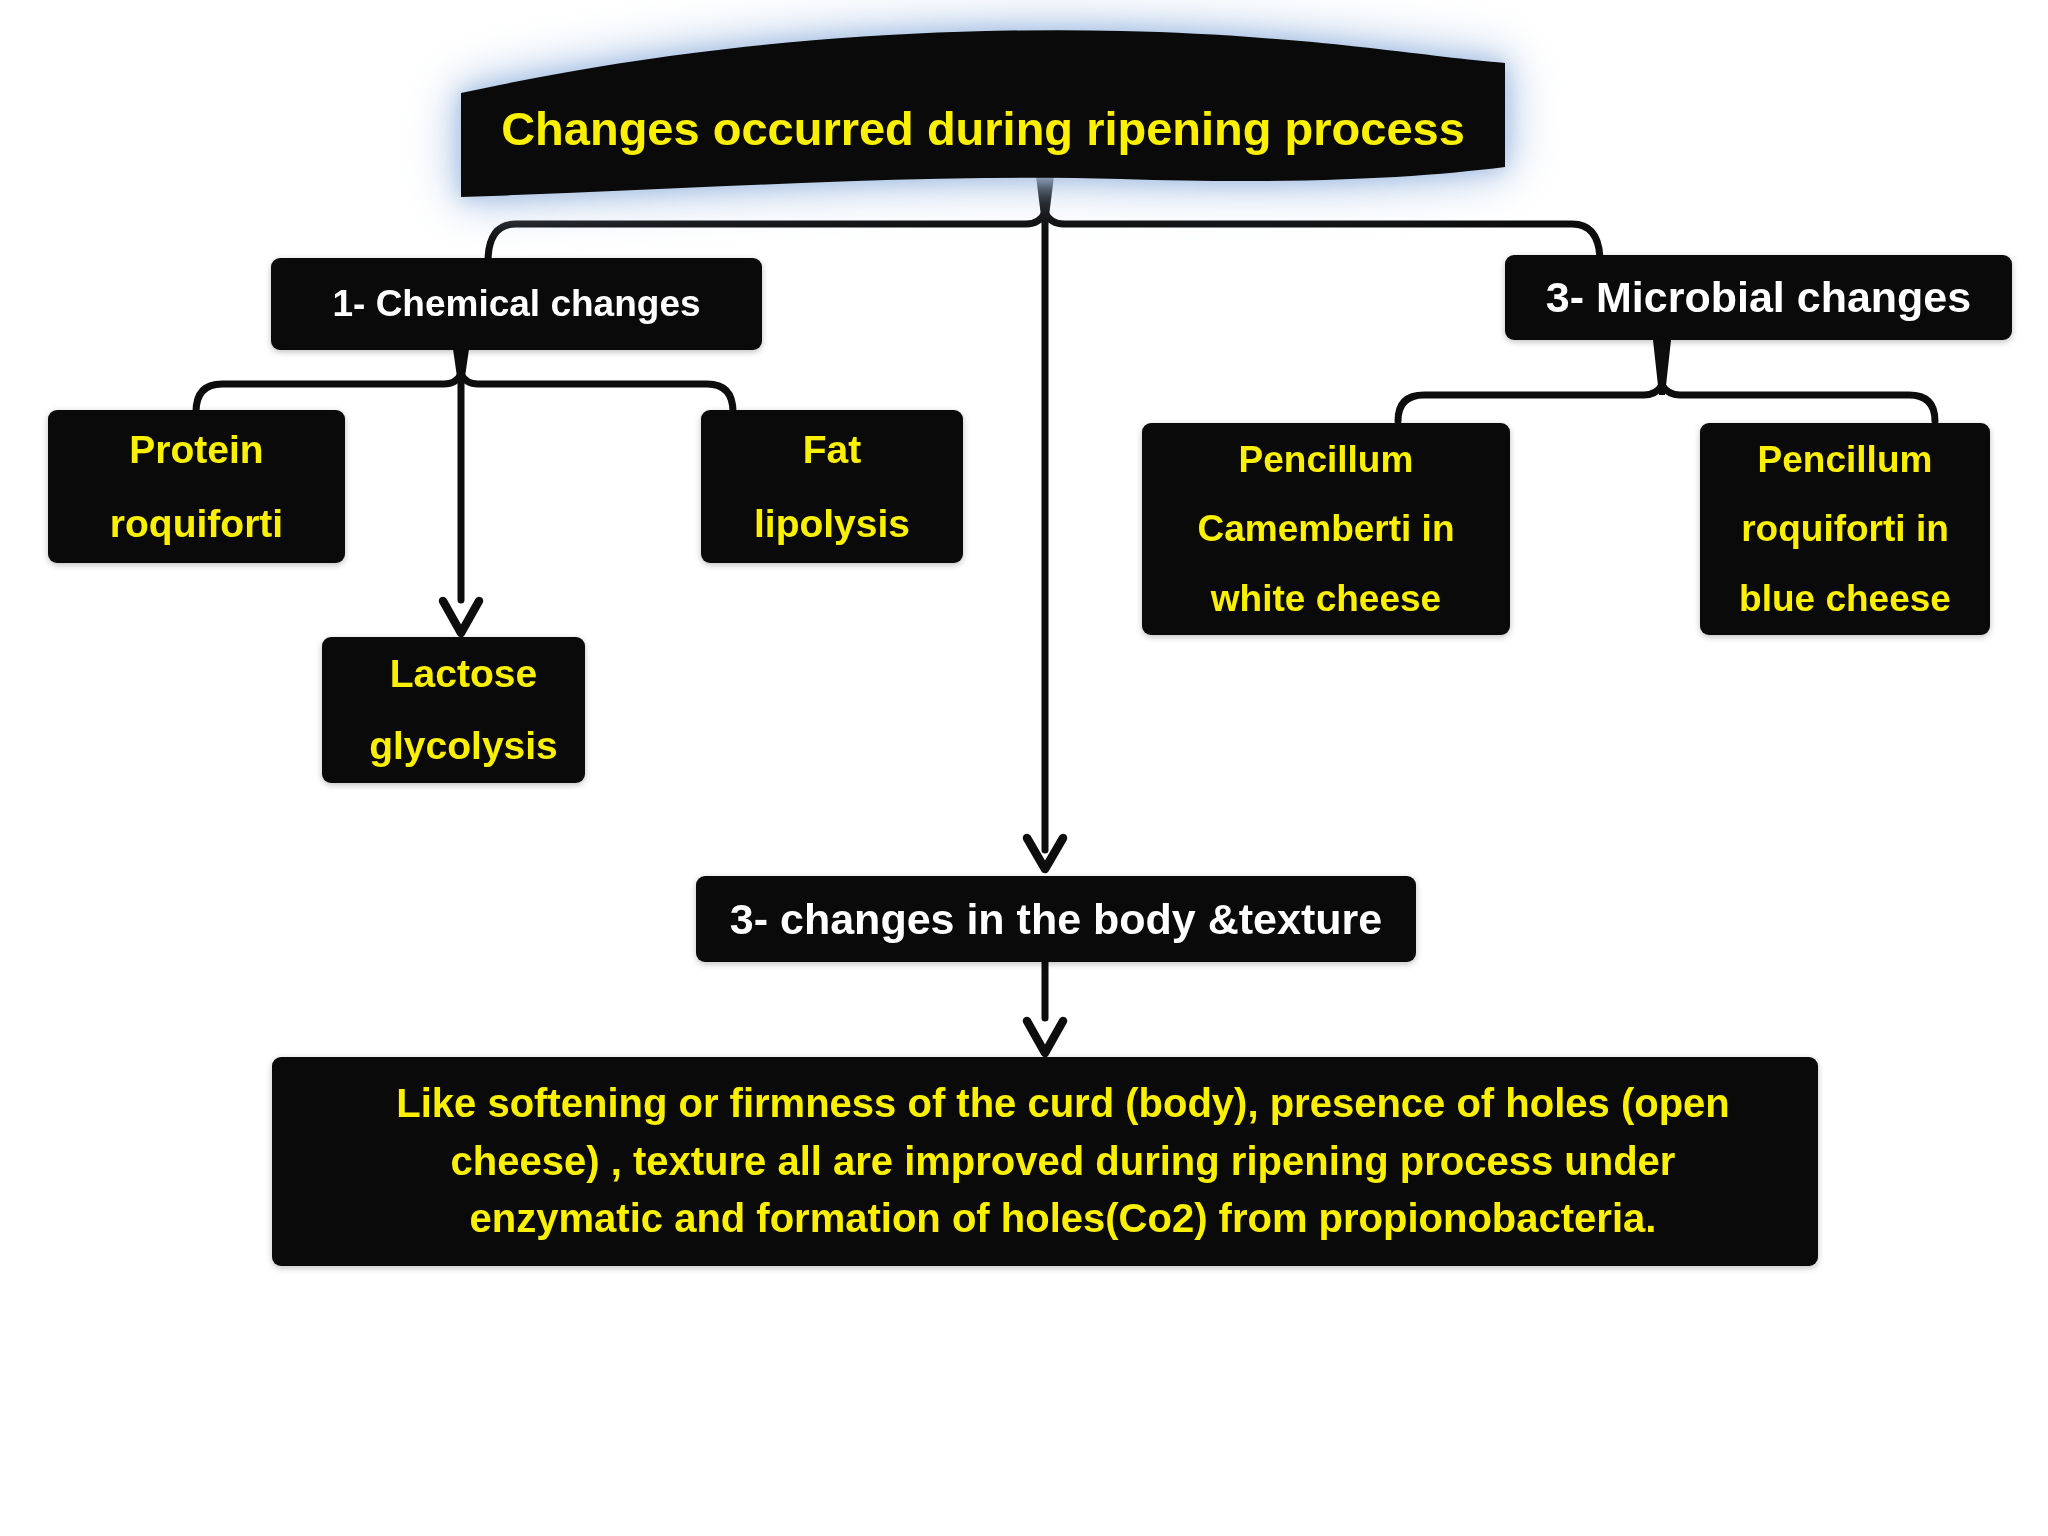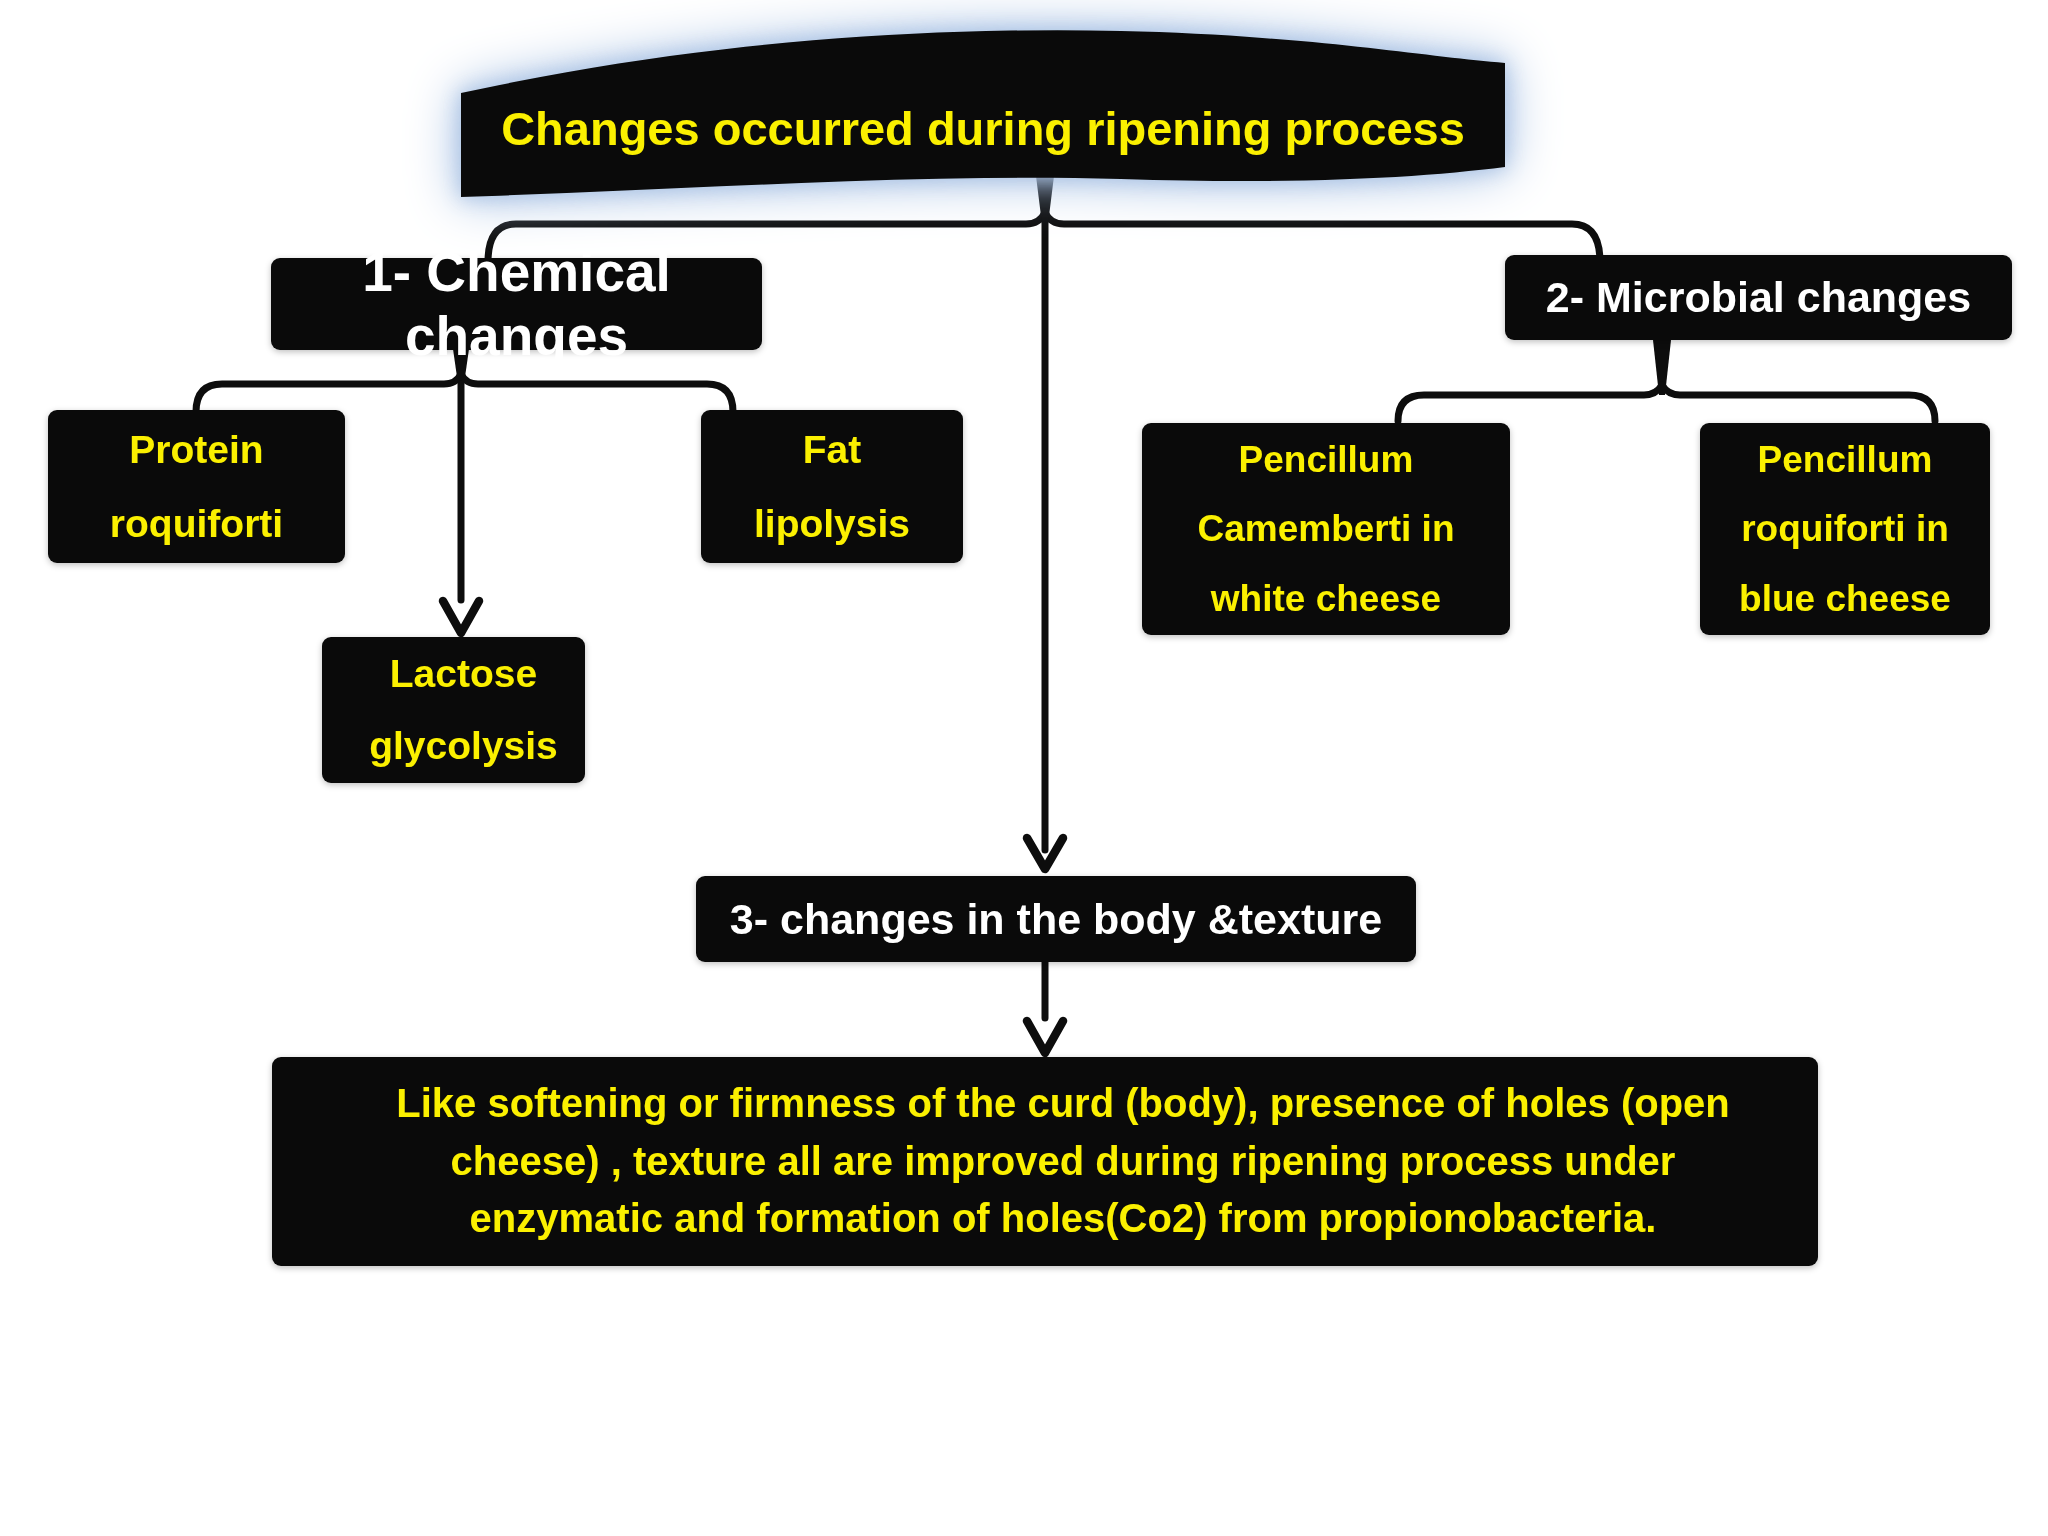--- a/index.html
+++ b/index.html
@@ -30,21 +30,21 @@
     background:var(--box_bg);
     color:var(--text_yellow);
     display:flex;align-items:center;justify-content:center;
     text-align:center;
     white-space:pre-line;
     border-radius:9px;
     box-shadow:0 2px 6px rgba(0,0,0,.25);
   }
   .node.white{color:var(--text_white);}
 
-  #chemical   {left:271px;  top:258px;  width:491px;  height:92px;  font-size:55px;}
+  #chemical   {left:271px;  top:258px;  width:491px;  height:92px;  font-size:37px;}
   #microbial  {left:1505px; top:255px;  width:507px;  height:85px;  font-size:43px;}
   #protein    {left:48px;   top:410px;  width:297px;  height:153px; font-size:39px; line-height:1.88;}
   #fat        {left:701px;  top:410px;  width:262px;  height:153px; font-size:39px; line-height:1.88;}
   #lactose    {left:322px;  top:637px;  width:263px;  height:146px; font-size:39px; line-height:1.84;padding-left:20px;}
   #camemberti {left:1142px; top:423px;  width:368px;  height:212px; font-size:37px; line-height:1.88;}
   #roquiforti {left:1700px; top:423px;  width:290px;  height:212px; font-size:37px; line-height:1.88;}
   #body-texture{left:696px; top:876px;  width:720px;  height:86px;  font-size:43px;}
   #description{left:272px;  top:1057px; width:1546px; height:209px; font-size:40px; line-height:1.44;padding-left:36px;}
 
   #banner{
@@ -91,21 +91,21 @@
 
   <div id="banner">
     <svg width="1044" height="172" viewBox="0 0 1044 172">
       <path class="wave" d="M 0,68 C 240,16 460,2 660,6 C 845,10 965,32 1044,38 L 1044,142 C 965,152 845,160 660,154 C 460,148 240,164 0,172 Z"></path>
     </svg>
     <div id="banner-title">Changes occurred during ripening process</div>
   </div>
 
   <div class="node white" id="chemical">1- Chemical changes</div>
 
-  <div class="node white" id="microbial">2- Microbial changes</div>
+  <div class="node white" id="microbial">3- Microbial changes</div>
 
   <div class="node" id="protein">Protein
 roquiforti</div>
 
   <div class="node" id="fat">Fat
 lipolysis</div>
 
   <div class="node" id="lactose">Lactose
 glycolysis</div>
 

